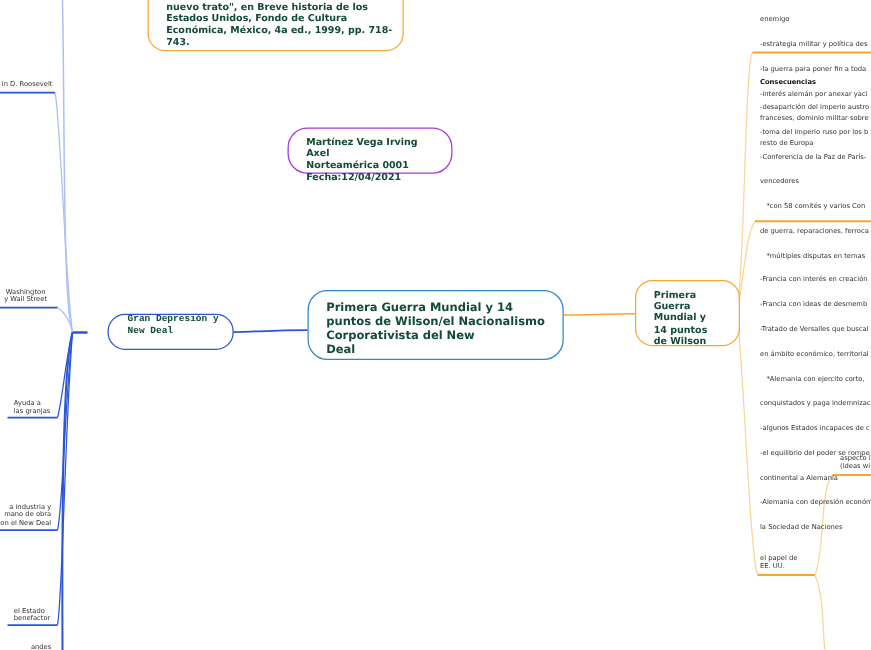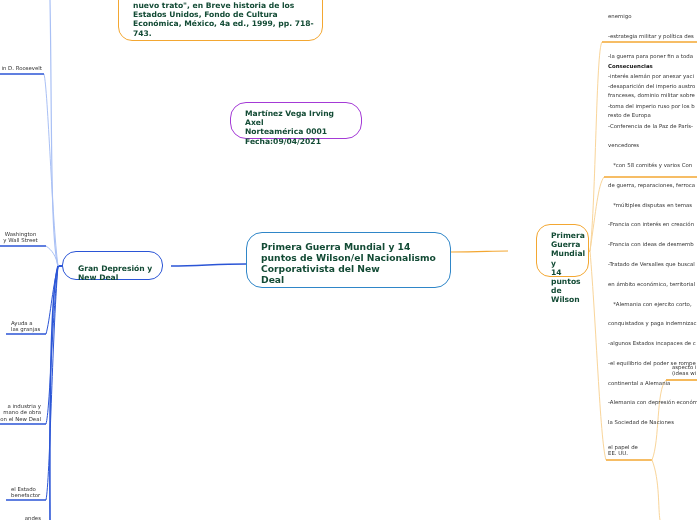--- a/index.html
+++ b/index.html
@@ -24,26 +24,27 @@
       left: 118px; top: -20px; width: 205px; height: 61px;
       border: 1.2px solid #f3a732; border-radius: 14px;
       padding: 20px 8px 0 14px;
     }
     .author {
       left: 230px; top: 102px; width: 132px; height: 37px;
       border: 1.2px solid #a43ad6; border-radius: 16px;
       padding: 6px 6px 0 14px;
     }
     .gd {
-      left: 62px; top: 251px; width: 101px; height: 29px;
+      left: 86px; top: 251px; width: 101px; height: 29px;
       border: 1.2px solid #2b55d6; border-radius: 14px;
-      padding: 12px 6px 0 15px;
+      padding: 0 6px 0 15px;
+      font-family: Liberation Mono, monospace;
     }
     .pg {
-      left: 536px; top: 224px; width: 53px; height: 53px;
+      left: 508px; top: 224px; width: 84px; height: 53px;
       border: 1.2px solid #f3a732; border-radius: 14px;
       padding: 6px 4px 0 14px;
     }
     .leaf {
       position: absolute; font-size: 5.4px; line-height: 6.4px; color: #333;
       white-space: pre-line;
     }
     .leaf.right { text-align: right; }
     .blk {
       position: absolute; font-size: 5.4px; line-height: 6.6px; color: #333;
@@ -93,21 +94,21 @@
   <div class="node ref">
     <span>nuevo trato", en Breve historia de los
 Estados Unidos, Fondo de Cultura
 Económica, México, 4a ed., 1999, pp. 718-
 743.</span>
   </div>
 
   <div class="node author">
     <span>Martínez Vega Irving Axel
 Norteamérica 0001
-Fecha:09/04/2021</span>
+Fecha:12/04/2021</span>
   </div>
 
   <div class="node central">
     <span>Primera Guerra Mundial y 14
 puntos de Wilson/el Nacionalismo
 Corporativista del New
 Deal</span>
   </div>
 
   <div class="node gd">

